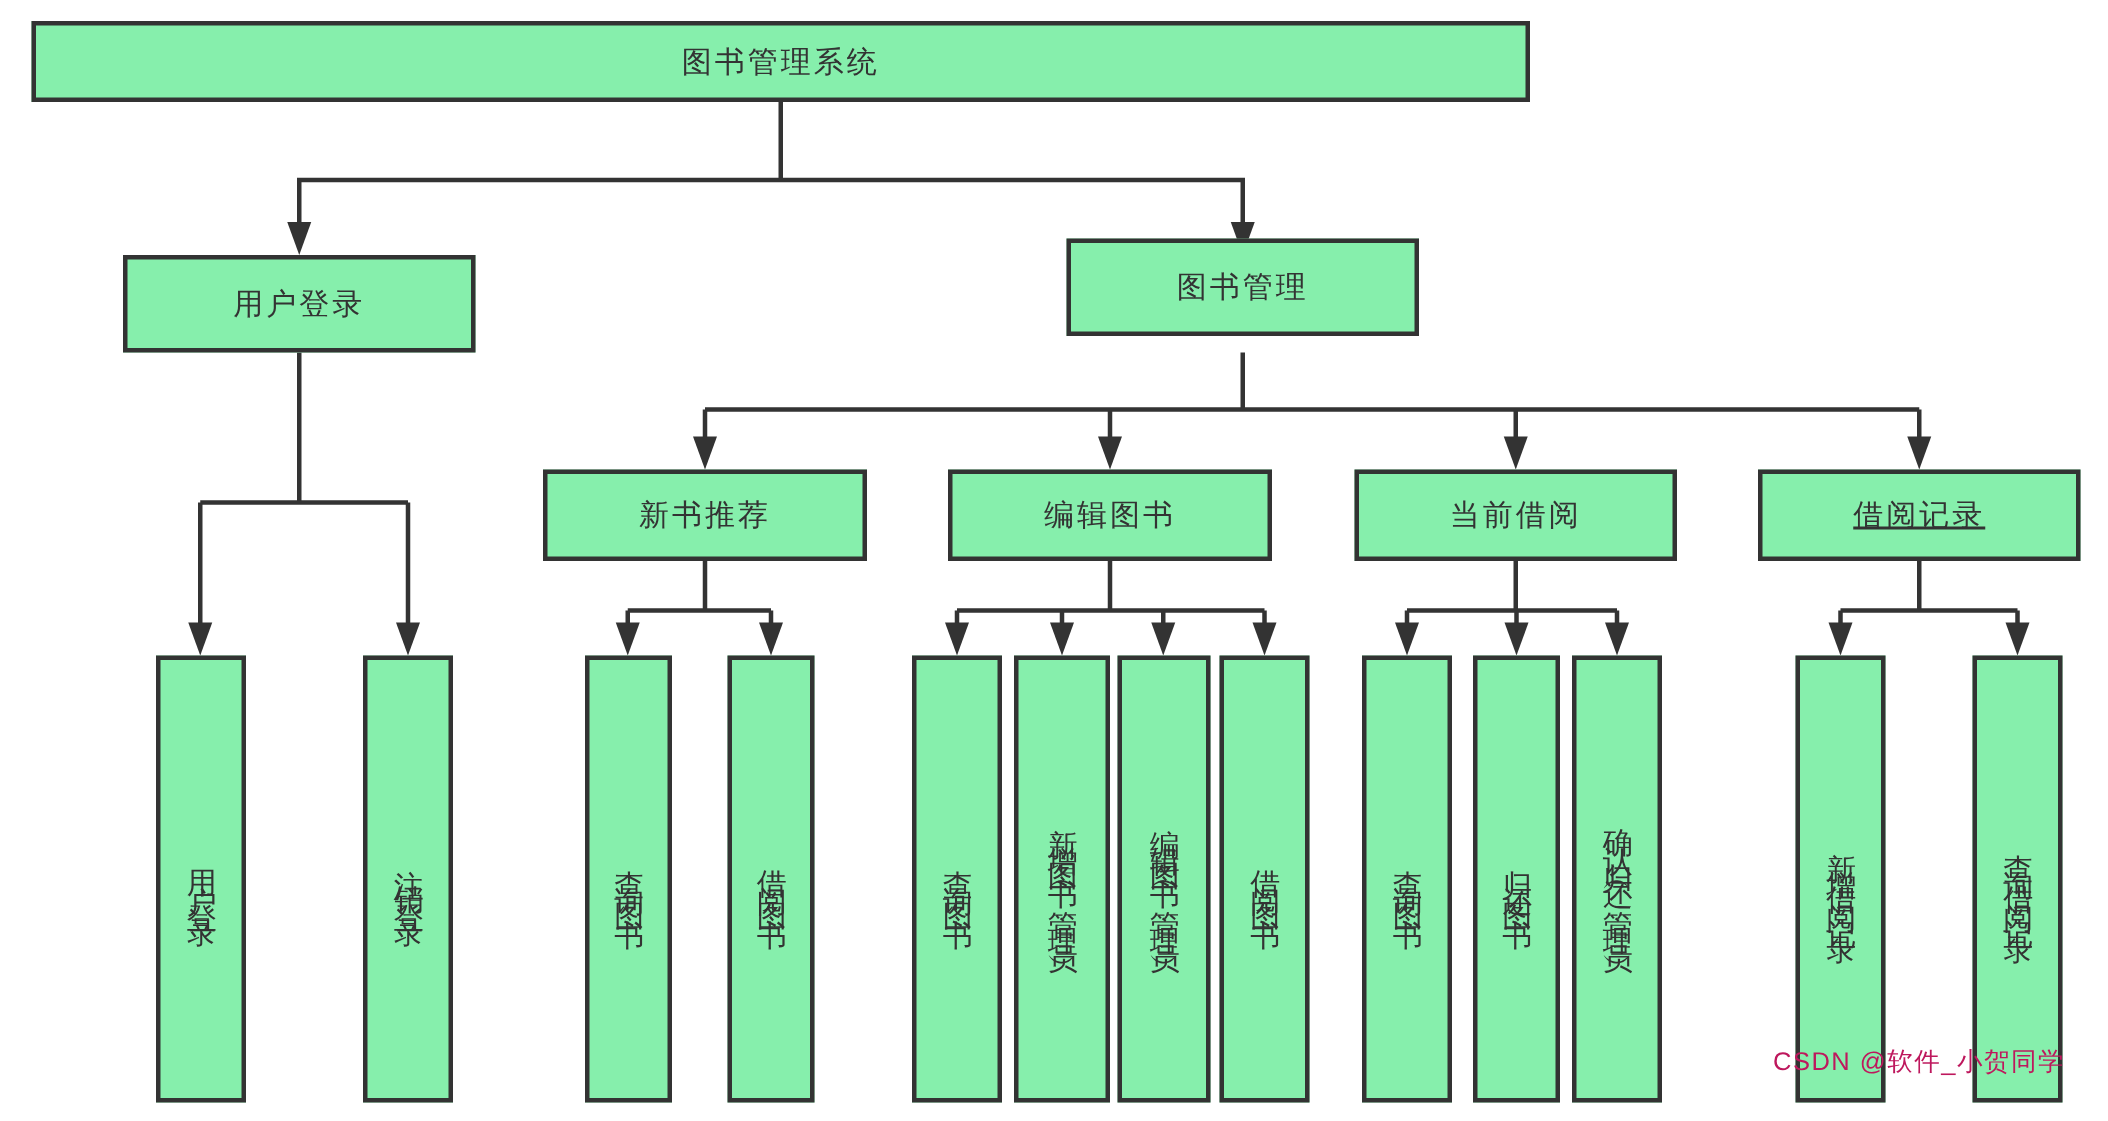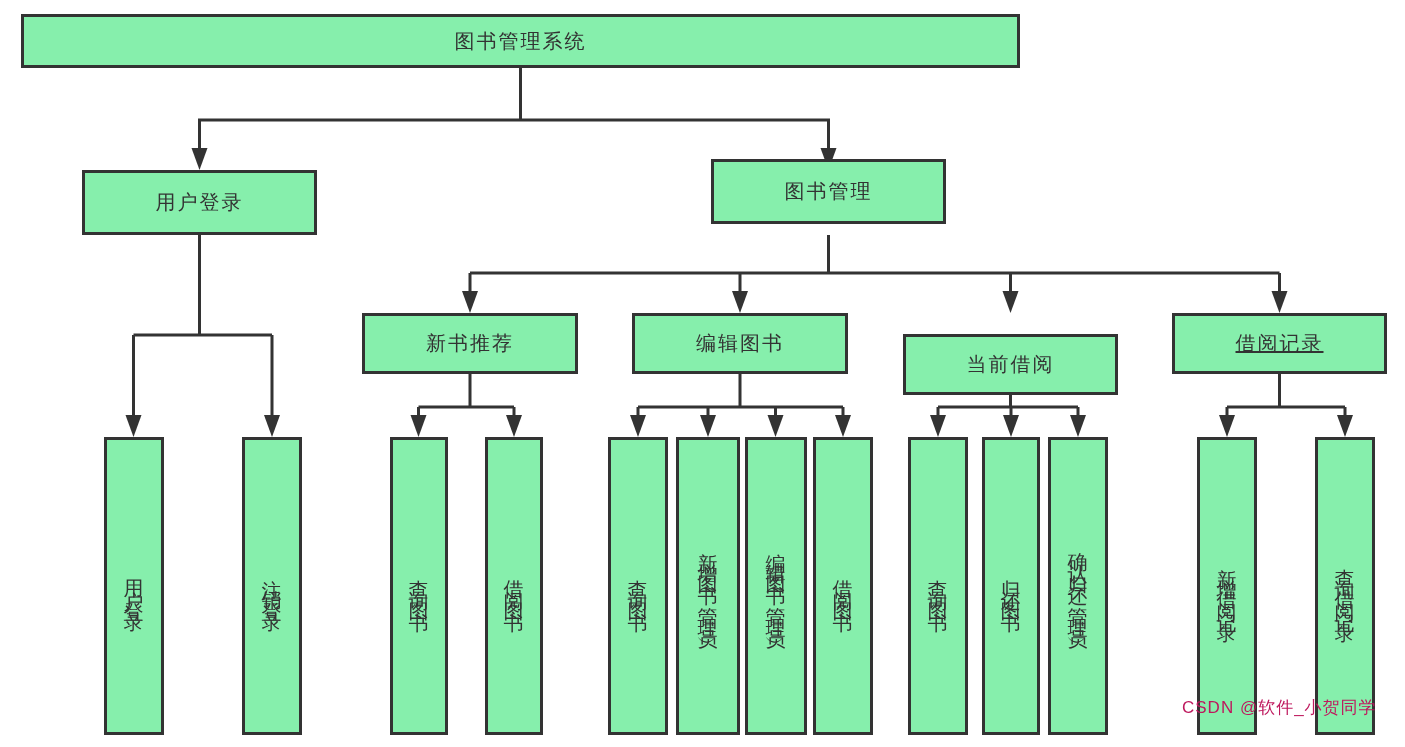--- a/index.html
+++ b/index.html
@@ -88,21 +88,21 @@
     </g>
   </svg>
 
   <div class="node" style="left:21px; top:14px; width:999px; height:54px;">图书管理系统</div>
 
   <div class="node" style="left:82px; top:170px; width:235px; height:65px;">用户登录</div>
   <div class="node" style="left:711px; top:159px; width:235px; height:65px;">图书管理</div>
 
   <div class="node" style="left:362px; top:313px; width:216px; height:61px;">新书推荐</div>
   <div class="node" style="left:632px; top:313px; width:216px; height:61px;">编辑图书</div>
-  <div class="node" style="left:903px; top:313px; width:215px; height:61px;margin-top:21px;">当前借阅</div>
+  <div class="node" style="left:903px; top:313px; width:215px; height:61px;">当前借阅</div>
   <div class="node" style="left:1172px; top:313px; width:215px; height:61px;text-decoration:underline;">借阅记录</div>
 
   <div class="node leaf" style="left:104px; top:437px; width:60px; height:298px;">
     <span class="vtext">用户登录</span>
   </div>
   <div class="node leaf" style="left:242px; top:437px; width:60px; height:298px;">
     <span class="vtext">注销登录</span>
   </div>
 
   <div class="node leaf" style="left:390px; top:437px; width:58px; height:298px;">

